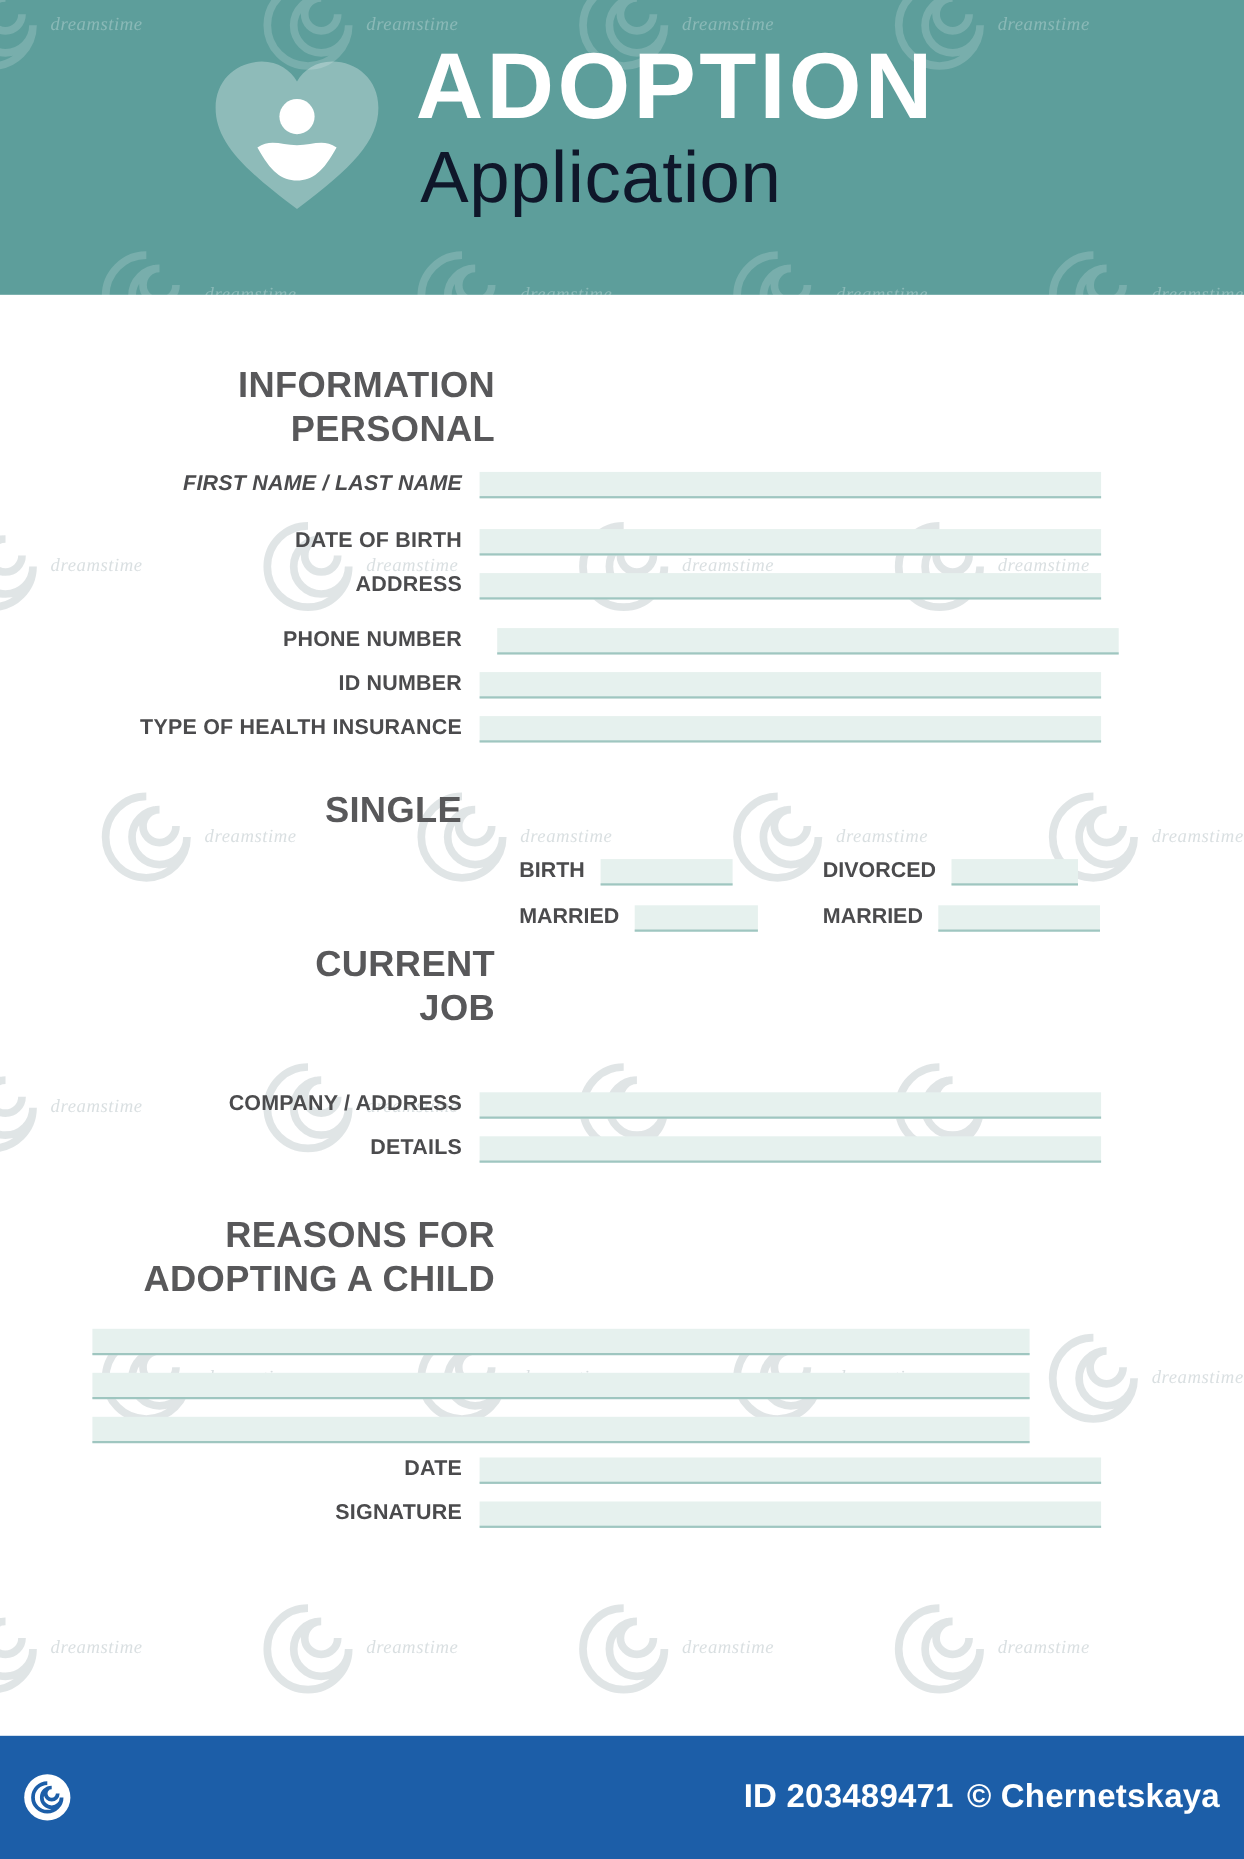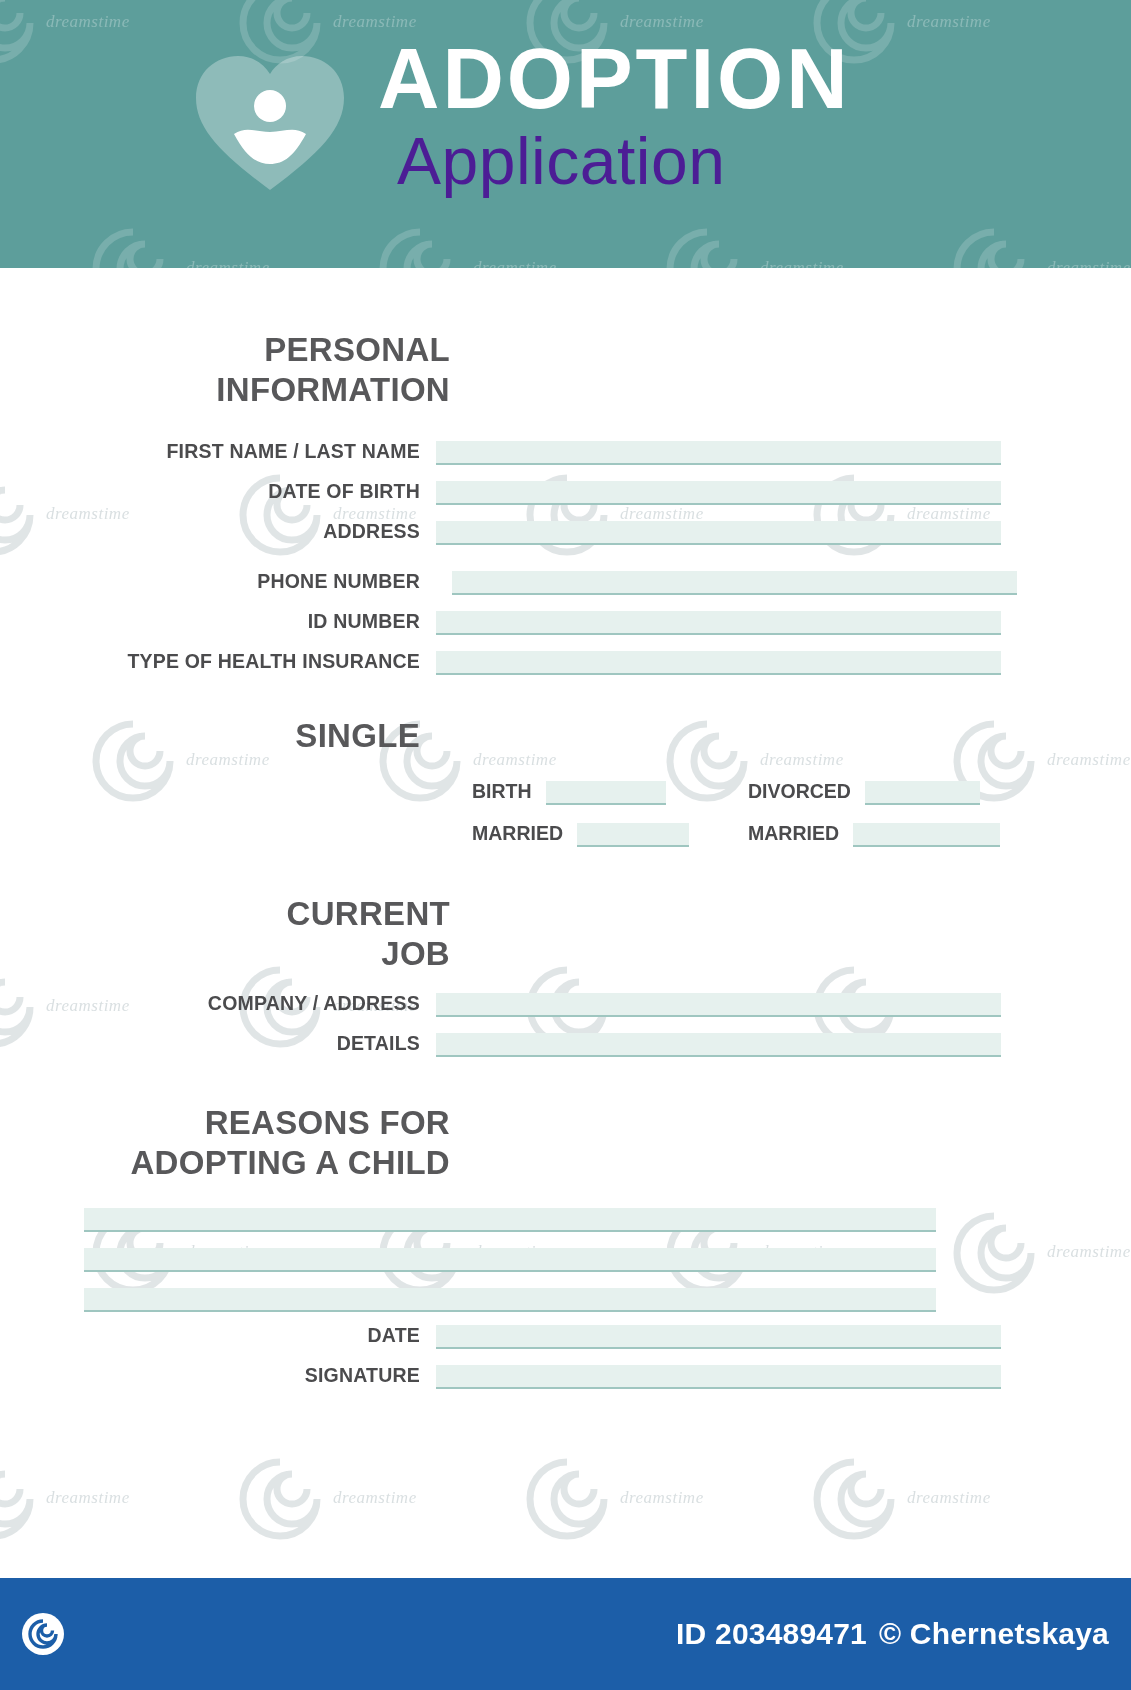--- a/index.html
+++ b/index.html
@@ -67,25 +67,25 @@
   .title-main {
     font-size: 85px;
     font-weight: bold;
     color: #ffffff;
     letter-spacing: 3px;
     line-height: 1.0;
     margin: 0;
   }
   .title-sub {
     font-size: 66px;
-    color: #4c1d95;
+    color: #0f172a;
     font-weight: normal;
     letter-spacing: 0.5px;
     line-height: 1.05;
-    margin: 6px 0 0 19px;
+    margin: 6px 0 0 4px;
   }
 
   
   .form-body {
     position: absolute;
     left: 0;
     top: 268px;
     width: 1131px;
     height: 1310px;
     z-index: 10;
@@ -208,25 +208,25 @@
   </div>
   <div class="title-block">
     <div class="title-main">ADOPTION</div>
     <div class="title-sub">Application</div>
   </div>
 </div>
 
 <div class="form-body">
 
   <div class="section-heading" style="left:90px; top:62px; width:360px;">
+    <div>INFORMATION</div>
     <div>PERSONAL</div>
-    <div>INFORMATION</div>
-  </div>
-
-  <div class="field-row" style="left:90px; top:172px;">
+  </div>
+
+  <div class="field-row" style="left:90px; top:160px;font-style:italic;">
     <div class="field-label" style="width:330px;">FIRST NAME / LAST NAME</div>
     <div class="field-line" style="width:565px;"></div>
   </div>
 
   <div class="field-row" style="left:90px; top:212px;">
     <div class="field-label" style="width:330px;">DATE OF BIRTH</div>
     <div class="field-line" style="width:565px;"></div>
   </div>
 
   <div class="field-row" style="left:90px; top:252px;">
@@ -263,21 +263,21 @@
   </div>
   <div class="status-item" style="left:472px; top:554px;">
     <div class="status-label">MARRIED</div>
     <div class="status-line" style="width:112px;"></div>
   </div>
   <div class="status-item" style="left:748px; top:554px;">
     <div class="status-label">MARRIED</div>
     <div class="status-line" style="width:147px;"></div>
   </div>
 
-  <div class="section-heading" style="left:90px; top:626px; width:360px;">
+  <div class="section-heading" style="left:90px; top:588px; width:360px;">
     <div>CURRENT</div>
     <div>JOB</div>
   </div>
 
   <div class="field-row" style="left:90px; top:724px;">
     <div class="field-label" style="width:330px;">COMPANY / ADDRESS</div>
     <div class="field-line" style="width:565px;"></div>
   </div>
 
   <div class="field-row" style="left:90px; top:764px;">

